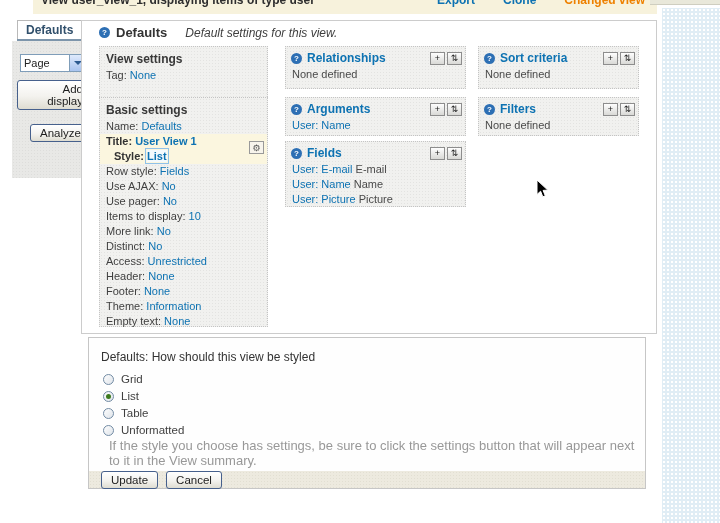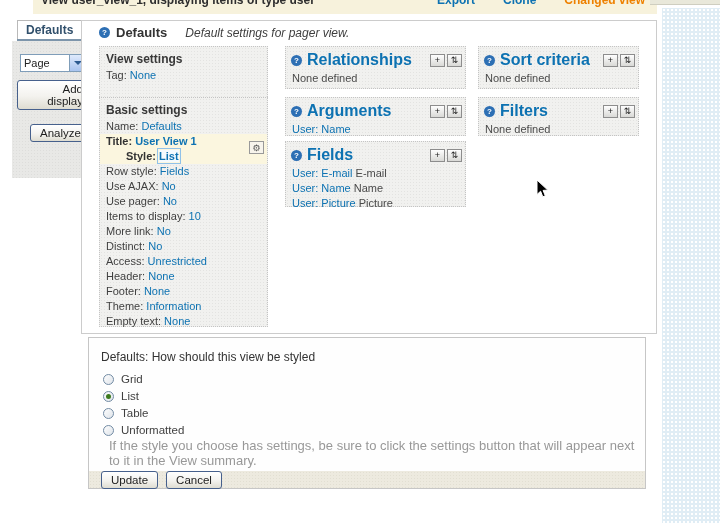--- a/index.html
+++ b/index.html
@@ -91,37 +91,37 @@
   }
 
   .vbox {
     position:absolute;
     background-color:#f1f1ef;
     background-image: radial-gradient(#e3e3e1 0.8px, transparent 0.8px);
     background-size:3px 3px;
     border:1px dotted #c4c4c4;
   }
   .box-head { display:flex; align-items:center; padding:4px 3px 2px 5px; }
-  .box-title { font-size:16px; font-weight:bold; color:#0d72b2; text-decoration:none; margin-left:5px; }
+  .box-title { font-size:12px; font-weight:bold; color:#0d72b2; text-decoration:none; margin-left:5px; }
   .box-buttons { margin-left:auto; display:flex; gap:2px; }
   .mini-btn {
     width:15px; height:13px; border:1px solid #8d8d8d;
     background:linear-gradient(#fefefe,#d9d9d6);
     font-size:9px; line-height:11px; text-align:center; color:#222; cursor:default;
   }
   .box-empty { padding:1px 6px; color:#4a4a4a; }
 
   .vrow { padding:1px 6px; line-height:13px; white-space:nowrap; }
   .vrow .lbl { color:#3f3f3f; }
   .vrow a.val { color:#0d72b2; text-decoration:none; }
   .vrow .suffix { color:#4a4a4a; }
   .vrow.highlight { background:#fbf6df; }
   .vrow.boldlbl .lbl { font-weight:bold; color:#333; }
   .vrow.boldlbl a.val { font-weight:bold; }
-  .vrow.indent { padding-left:26px; }
+  .vrow.indent { padding-left:14px; }
   a.focus-box { outline:1px solid #8fc1e9; outline-offset:1px; background:#f4fafe; }
 
   .box-view-settings   { left:17px;  top:25px;  width:169px; height:53px; }
   .box-basic-settings  { left:17px;  top:76px;  width:169px; height:230px; }
   .box-relationships   { left:203px; top:25px;  width:181px; height:43px; }
   .box-arguments       { left:203px; top:76px;  width:181px; height:39px; }
   .box-fields          { left:203px; top:120px; width:181px; height:66px; }
   .box-sort            { left:396px; top:25px;  width:161px; height:43px; }
   .box-filters         { left:396px; top:76px;  width:161px; height:39px; }
 
@@ -185,21 +185,21 @@
       <span class="sel-arrow"></span>
     </div>
     <span class="xp-btn btn-add-display">Add display</span>
     <span class="xp-btn btn-analyze">Analyze</span>
   </div>
 
   <div class="summary-box">
     <div class="summary-head">
       <span class="help-icon">?</span>
       <span class="summary-title">Defaults</span>
-      <span class="summary-desc">Default settings for pager view.</span>
+      <span class="summary-desc">Default settings for this view.</span>
     </div>
 
     <div class="vbox box-view-settings">
       <div class="section-title">View settings</div>
       <div id="view-settings-rows">
           <div class="vrow"><span class="lbl">Tag:</span> <a class="val" href="#">None</a></div>
         </div>
     </div>
 
     <div class="vbox box-basic-settings">

